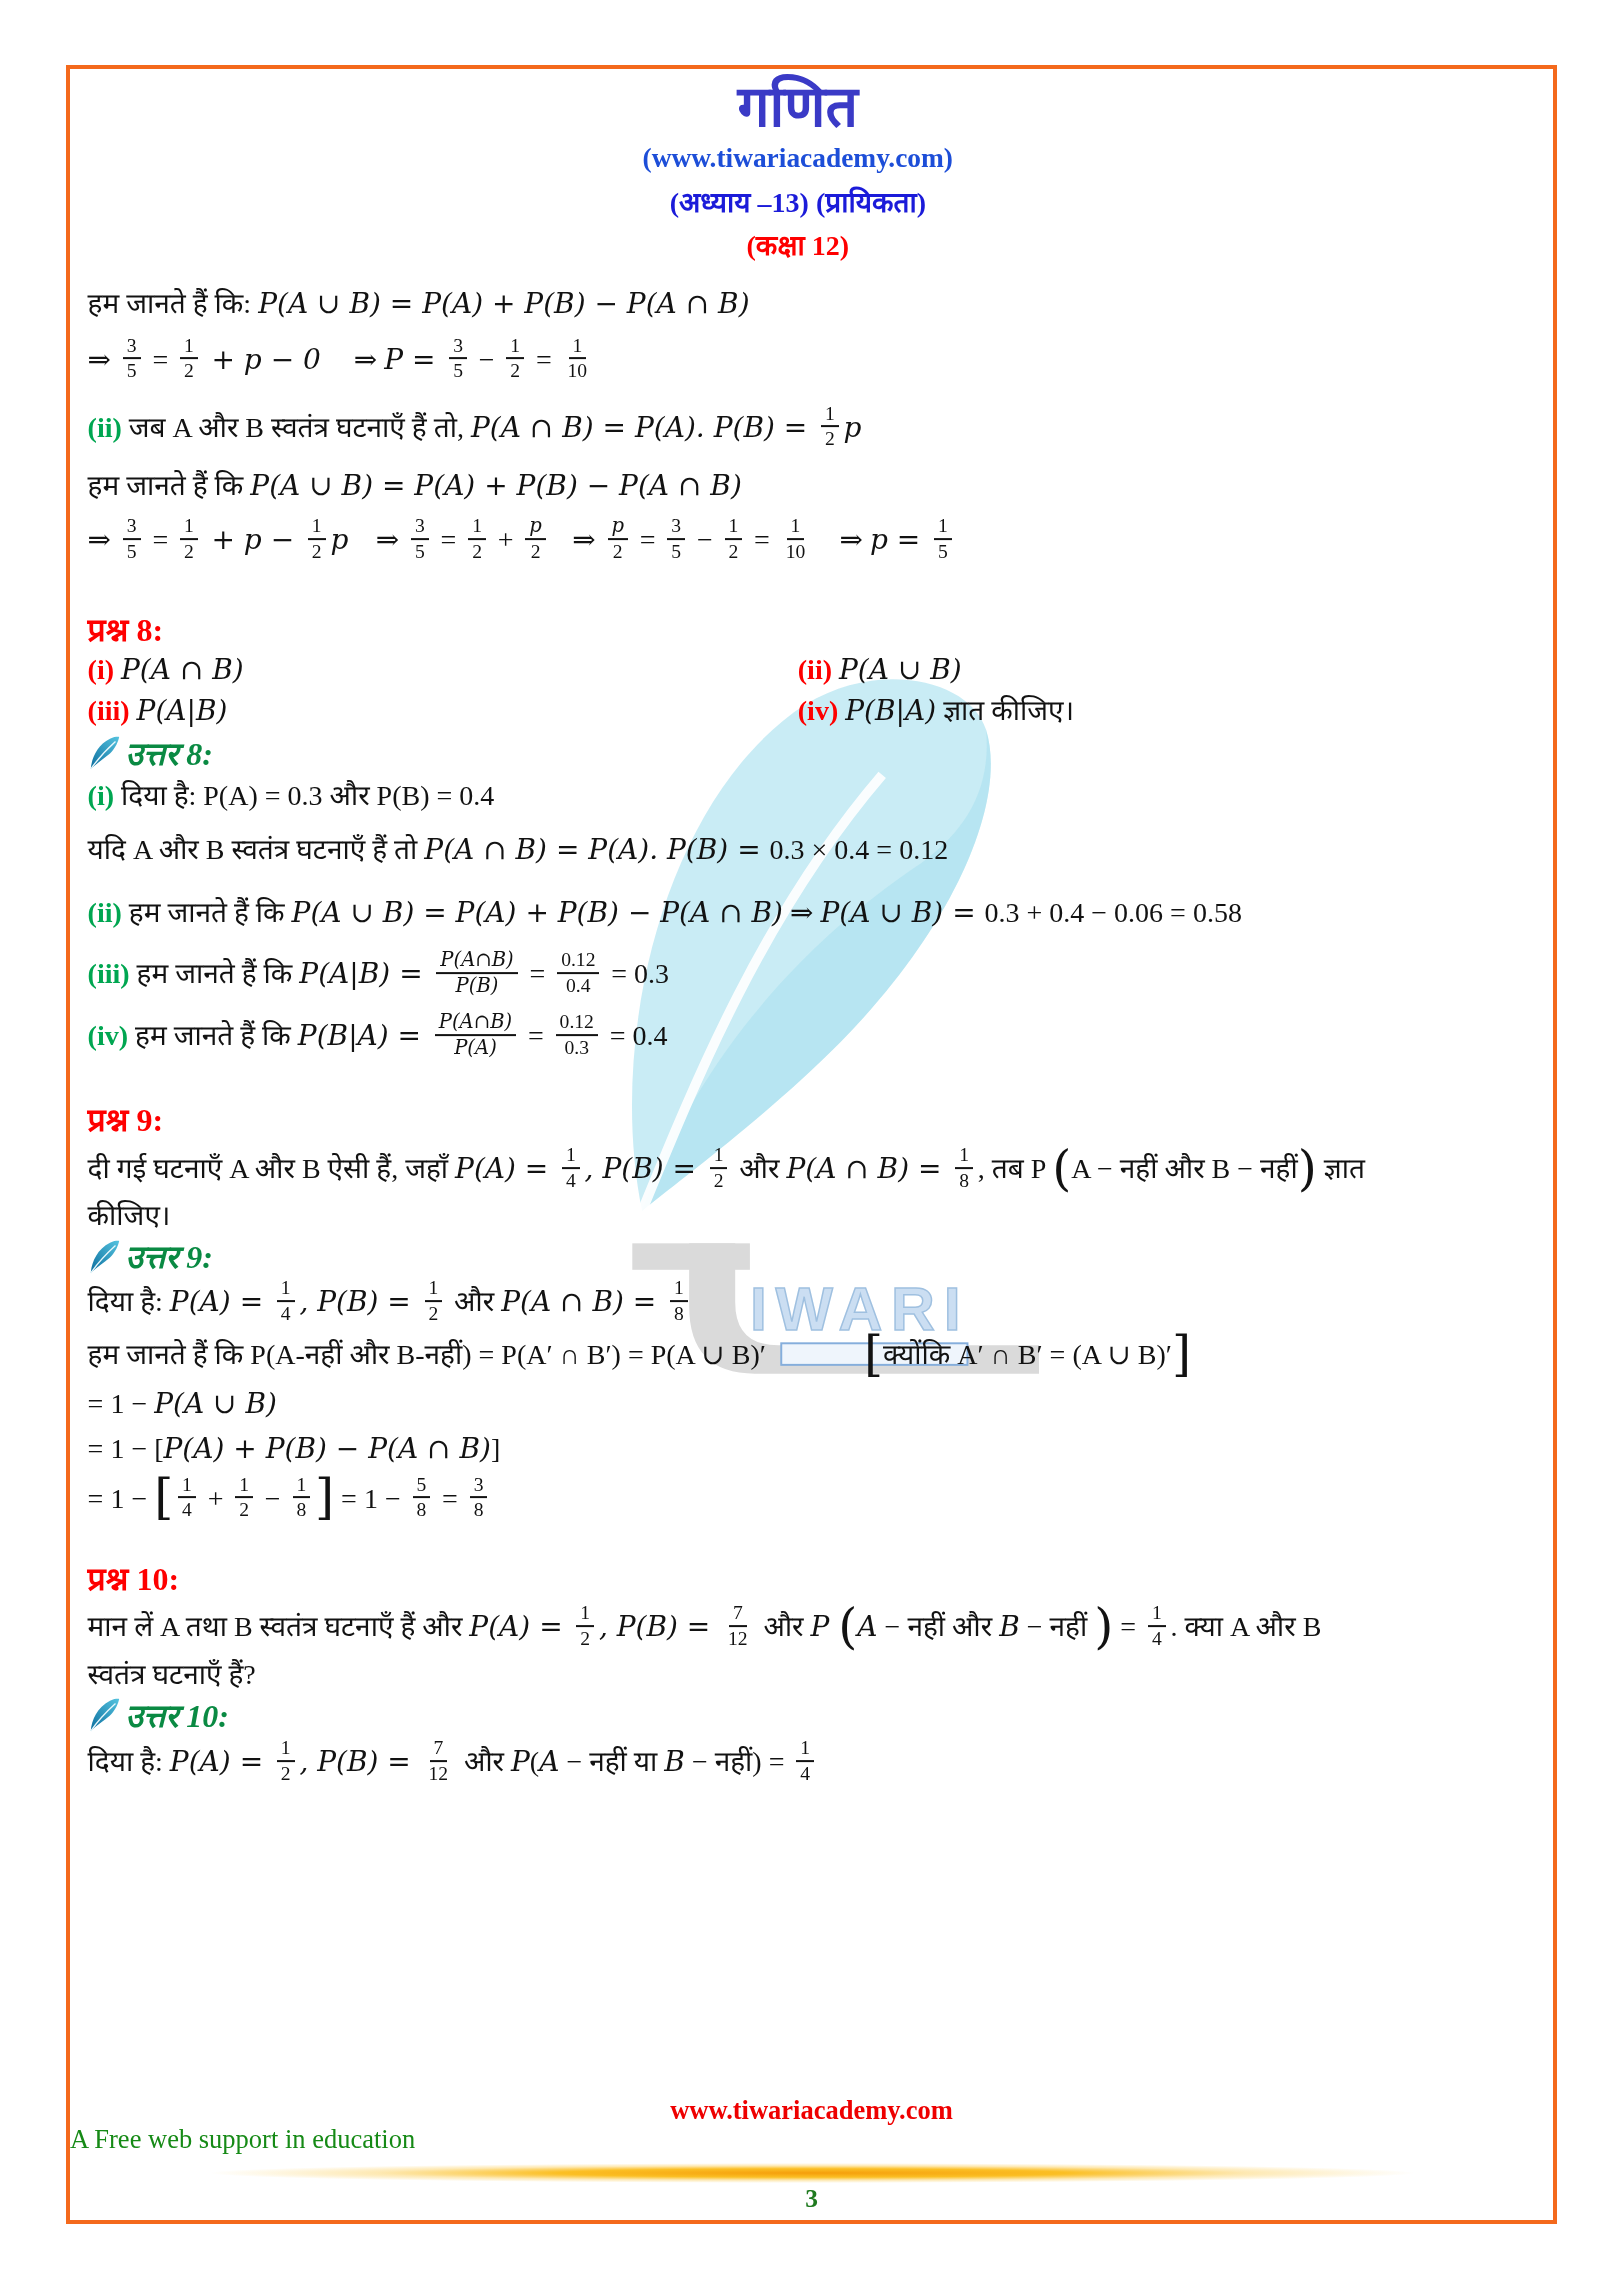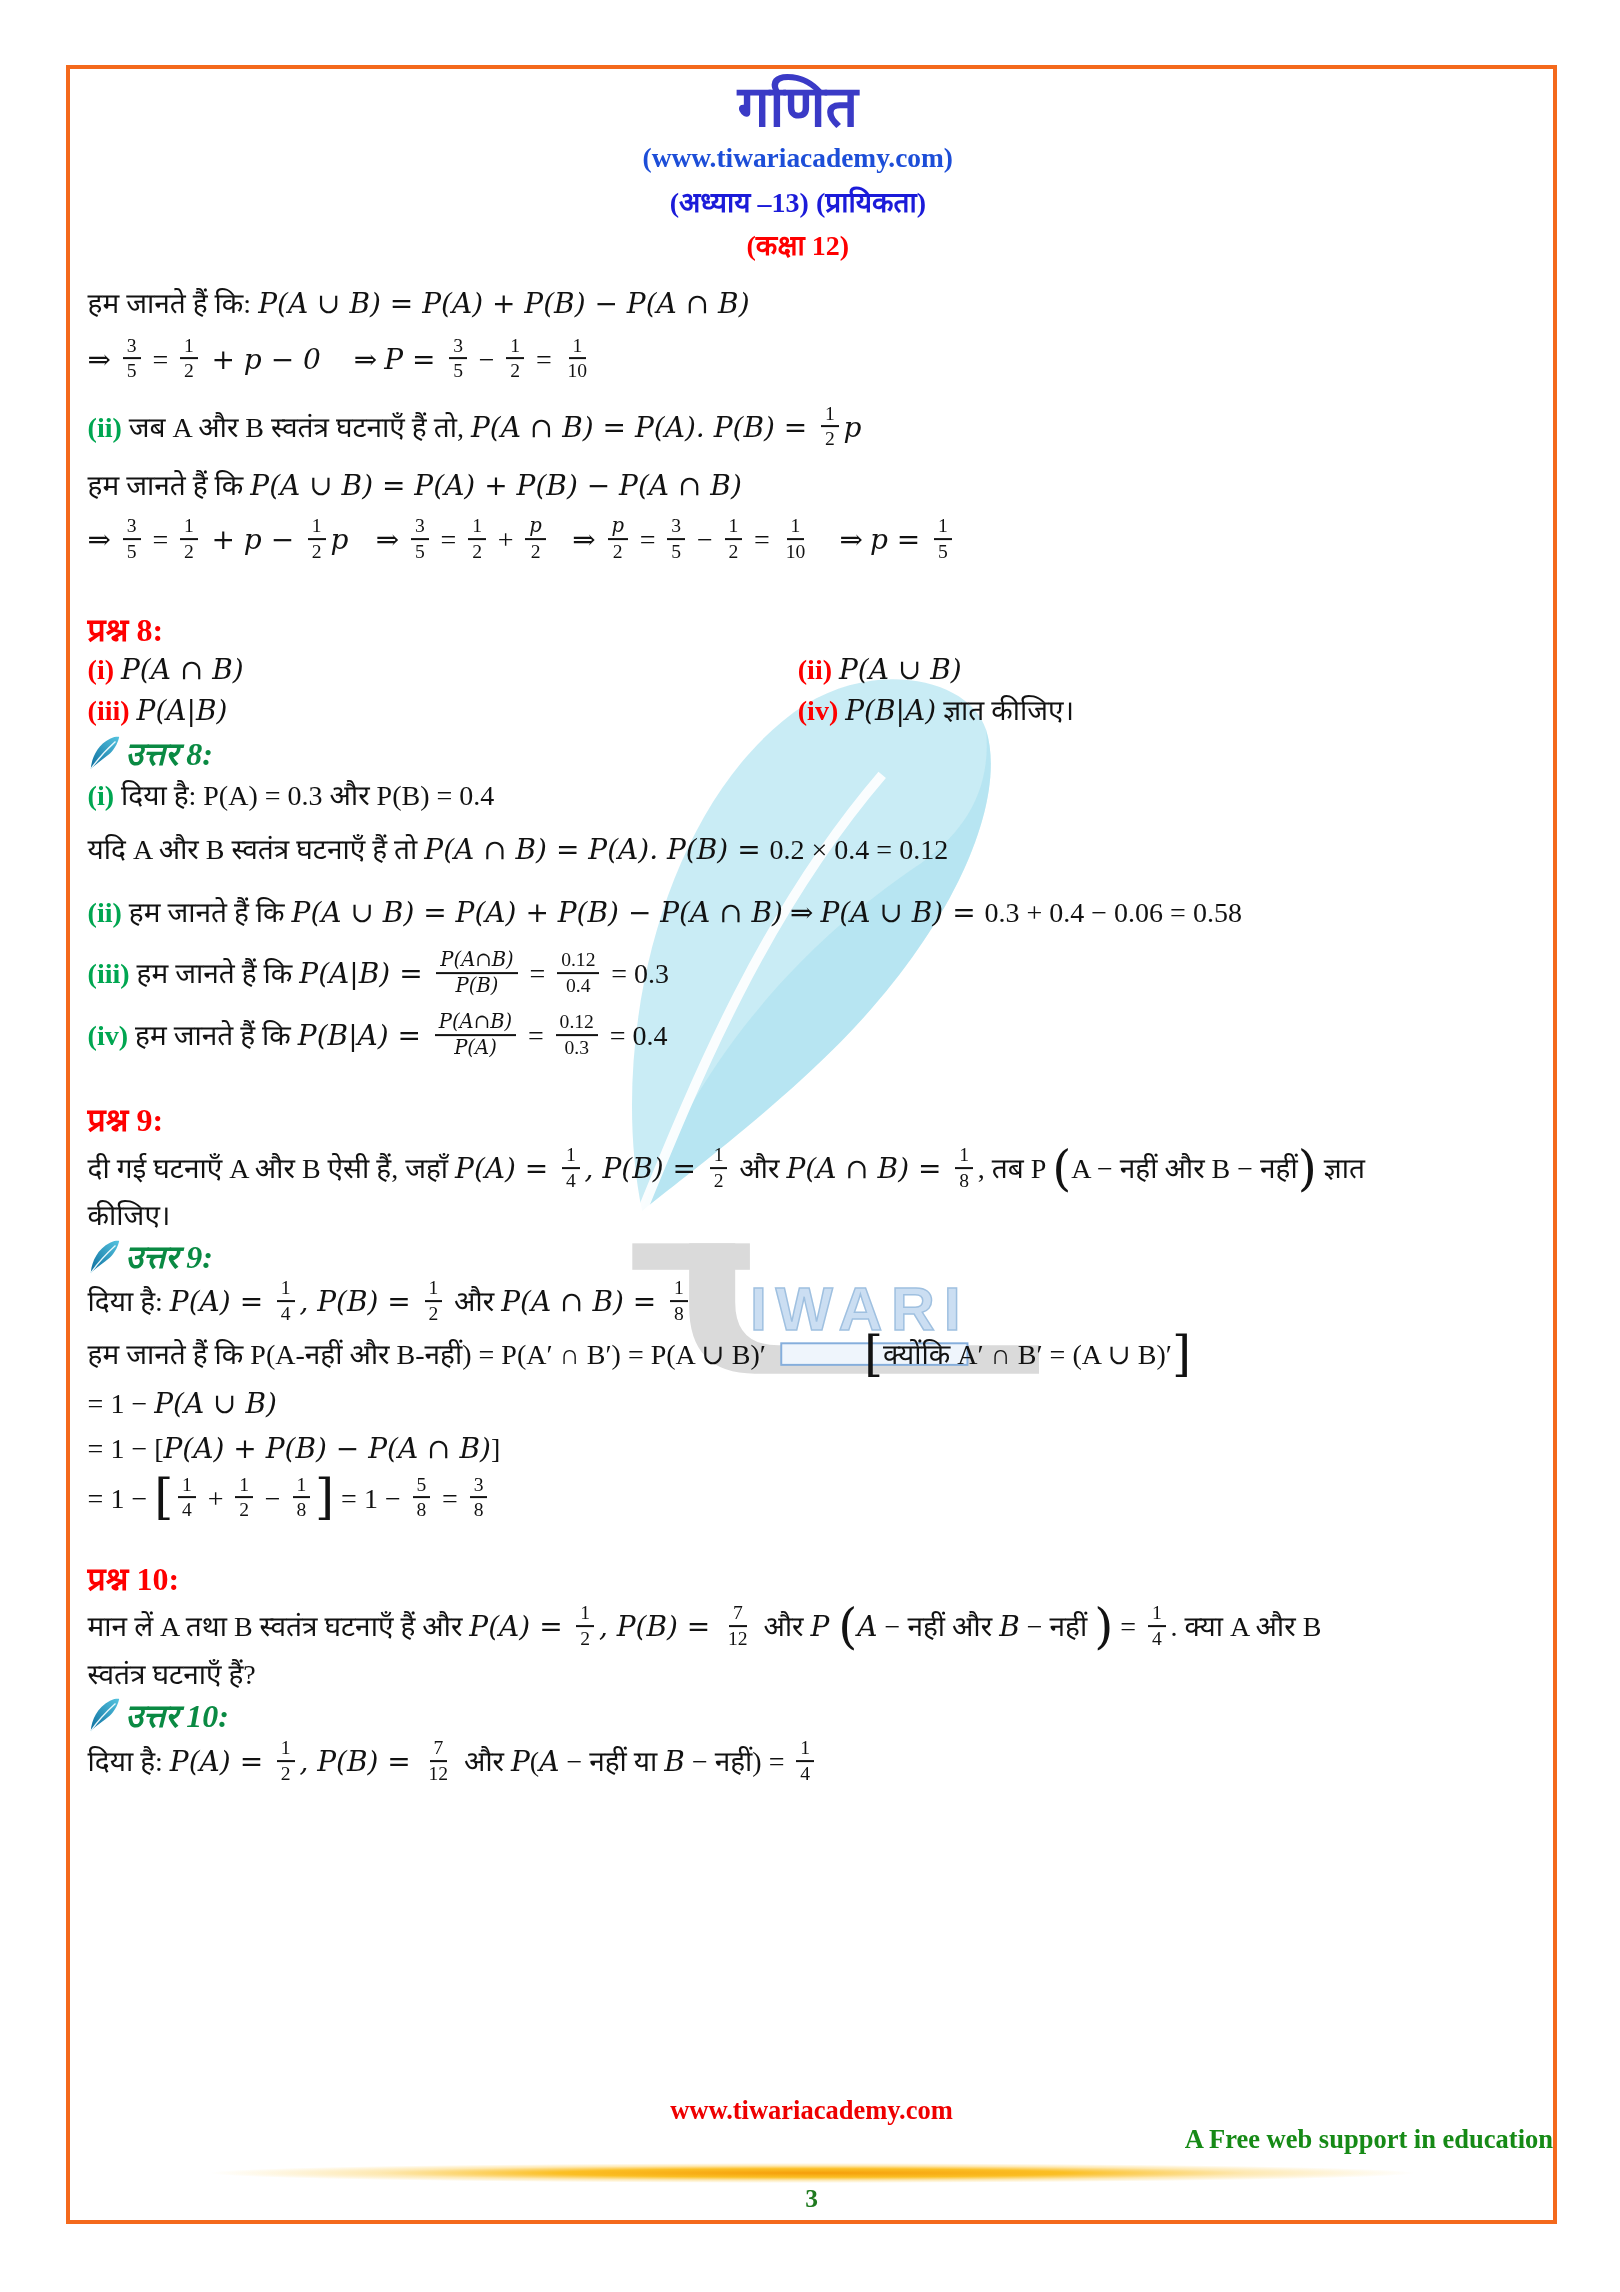--- a/index.html
+++ b/index.html
@@ -35,22 +35,22 @@
   .frac .den{font-size:19.6px;padding:2px 3.9px 0;white-space:nowrap;}
   .frac .it{font-style:italic;font-family:"DejaVu Serif",serif;}
   .delim{
     display:inline-block;font-size:49px;line-height:37px;vertical-align:middle;
     transform:translateY(-2.9px);font-weight:400;font-family:"DejaVu Serif",serif;
   }
   .cols{display:flex;font-size:28px;line-height:1.32;}
   .col{width:50%;}
   .f-site{position:absolute;left:0;right:0;bottom:94px;text-align:center;
     font-size:26.5px;font-weight:bold;color:#EE0000;font-family:"Liberation Serif",serif;}
-  .f-tag{position:absolute;left:0;right:0;bottom:65px;text-align:right;
-    font-size:26.5px;font-weight:bold;color:#168A16;font-family:"Liberation Serif",serif;}
+  .f-tag{position:absolute;left:0;right:0;bottom:65px;text-align:left;
+    font-size:26.5px;font-weight:normal;color:#168A16;font-family:"Liberation Serif",serif;}
   .lens{
     position:absolute;left:50%;transform:translateX(-50%);bottom:37px;
     width:1206px;height:19.6px;border-radius:50%;
     background:radial-gradient(ellipse 50% 50% at 50% 50%,
       #F59E0B 0%, #FBBF24 42%, rgba(251,191,36,0.35) 72%, rgba(251,191,36,0) 100%);
   }
   .f-page{position:absolute;left:0;right:0;bottom:5.9px;text-align:center;
     font-size:25.5px;font-weight:bold;color:#1F7A1F;}
 </style>
 </head>
@@ -151,21 +151,21 @@
           <stop offset="0" stop-color="#0C6E9E"></stop>
           <stop offset="1" stop-color="#55C3DF"></stop>
         </linearGradient>
       </defs>
       <path d="M3,36 C4,24 10,10 24,3 C30,0 34,1 34,1 C33,6 30,13 24,19 C17,25 9,30 3,36 Z" fill="url(#fg)"></path>
       <path d="M3,36 C10,26 20,15 30,6" stroke="#E8F7FB" stroke-width="1.5" fill="none"></path>
     </svg>
             <span>उत्तर 8:</span>
           </div>
           <div class="line" style="margin-top: 3.9px;"><span class="mk-g">(i) </span><span class="txt">दिया है: P(A) = 0.3 और P(B) = 0.4</span></div>
-          <div class="line" style="margin-top: 17.6px;"><span class="txt">यदि A और B स्वतंत्र घटनाएँ हैं तो </span><span class="math">P(A ∩ B) = P(A). P(B) = </span><span class="txt">0.2 × 0.4 = 0.12</span></div>
+          <div class="line" style="margin-top: 17.6px;"><span class="txt">यदि A और B स्वतंत्र घटनाएँ हैं तो </span><span class="math">P(A ∩ B) = P(A). P(B) = </span><span class="txt">0.3 × 0.4 = 0.12</span></div>
           <div class="line" style="margin-top: 25.5px;"><span class="mk-g">(ii) </span><span class="txt">हम जानते हैं कि </span><span class="math">P(A ∪ B) = P(A) + P(B) − P(A ∩ B)</span><span class="txt">  ⇒ </span><span class="math">P(A ∪ B) = </span><span class="txt">0.3 + 0.4 − 0.06 = 0.58</span></div>
           <div class="line" style="margin-top: 21.6px;"><span class="mk-g">(iii) </span><span class="txt">हम जानते हैं कि </span><span class="math">P(A|B) = </span><span class="frac">
               <span class="num it">P(A∩B)</span>
               <span class="den it">P(B)</span>
             </span><span class="txt"> = </span><span class="frac">
               <span class="num">0.12</span>
               <span class="den">0.4</span>
             </span><span class="txt"> = 0.3</span></div>
           <div class="line" style="margin-top: 15.7px;"><span class="mk-g">(iv) </span><span class="txt">हम जानते हैं कि </span><span class="math">P(B|A) = </span><span class="frac">
               <span class="num it">P(A∩B)</span>

